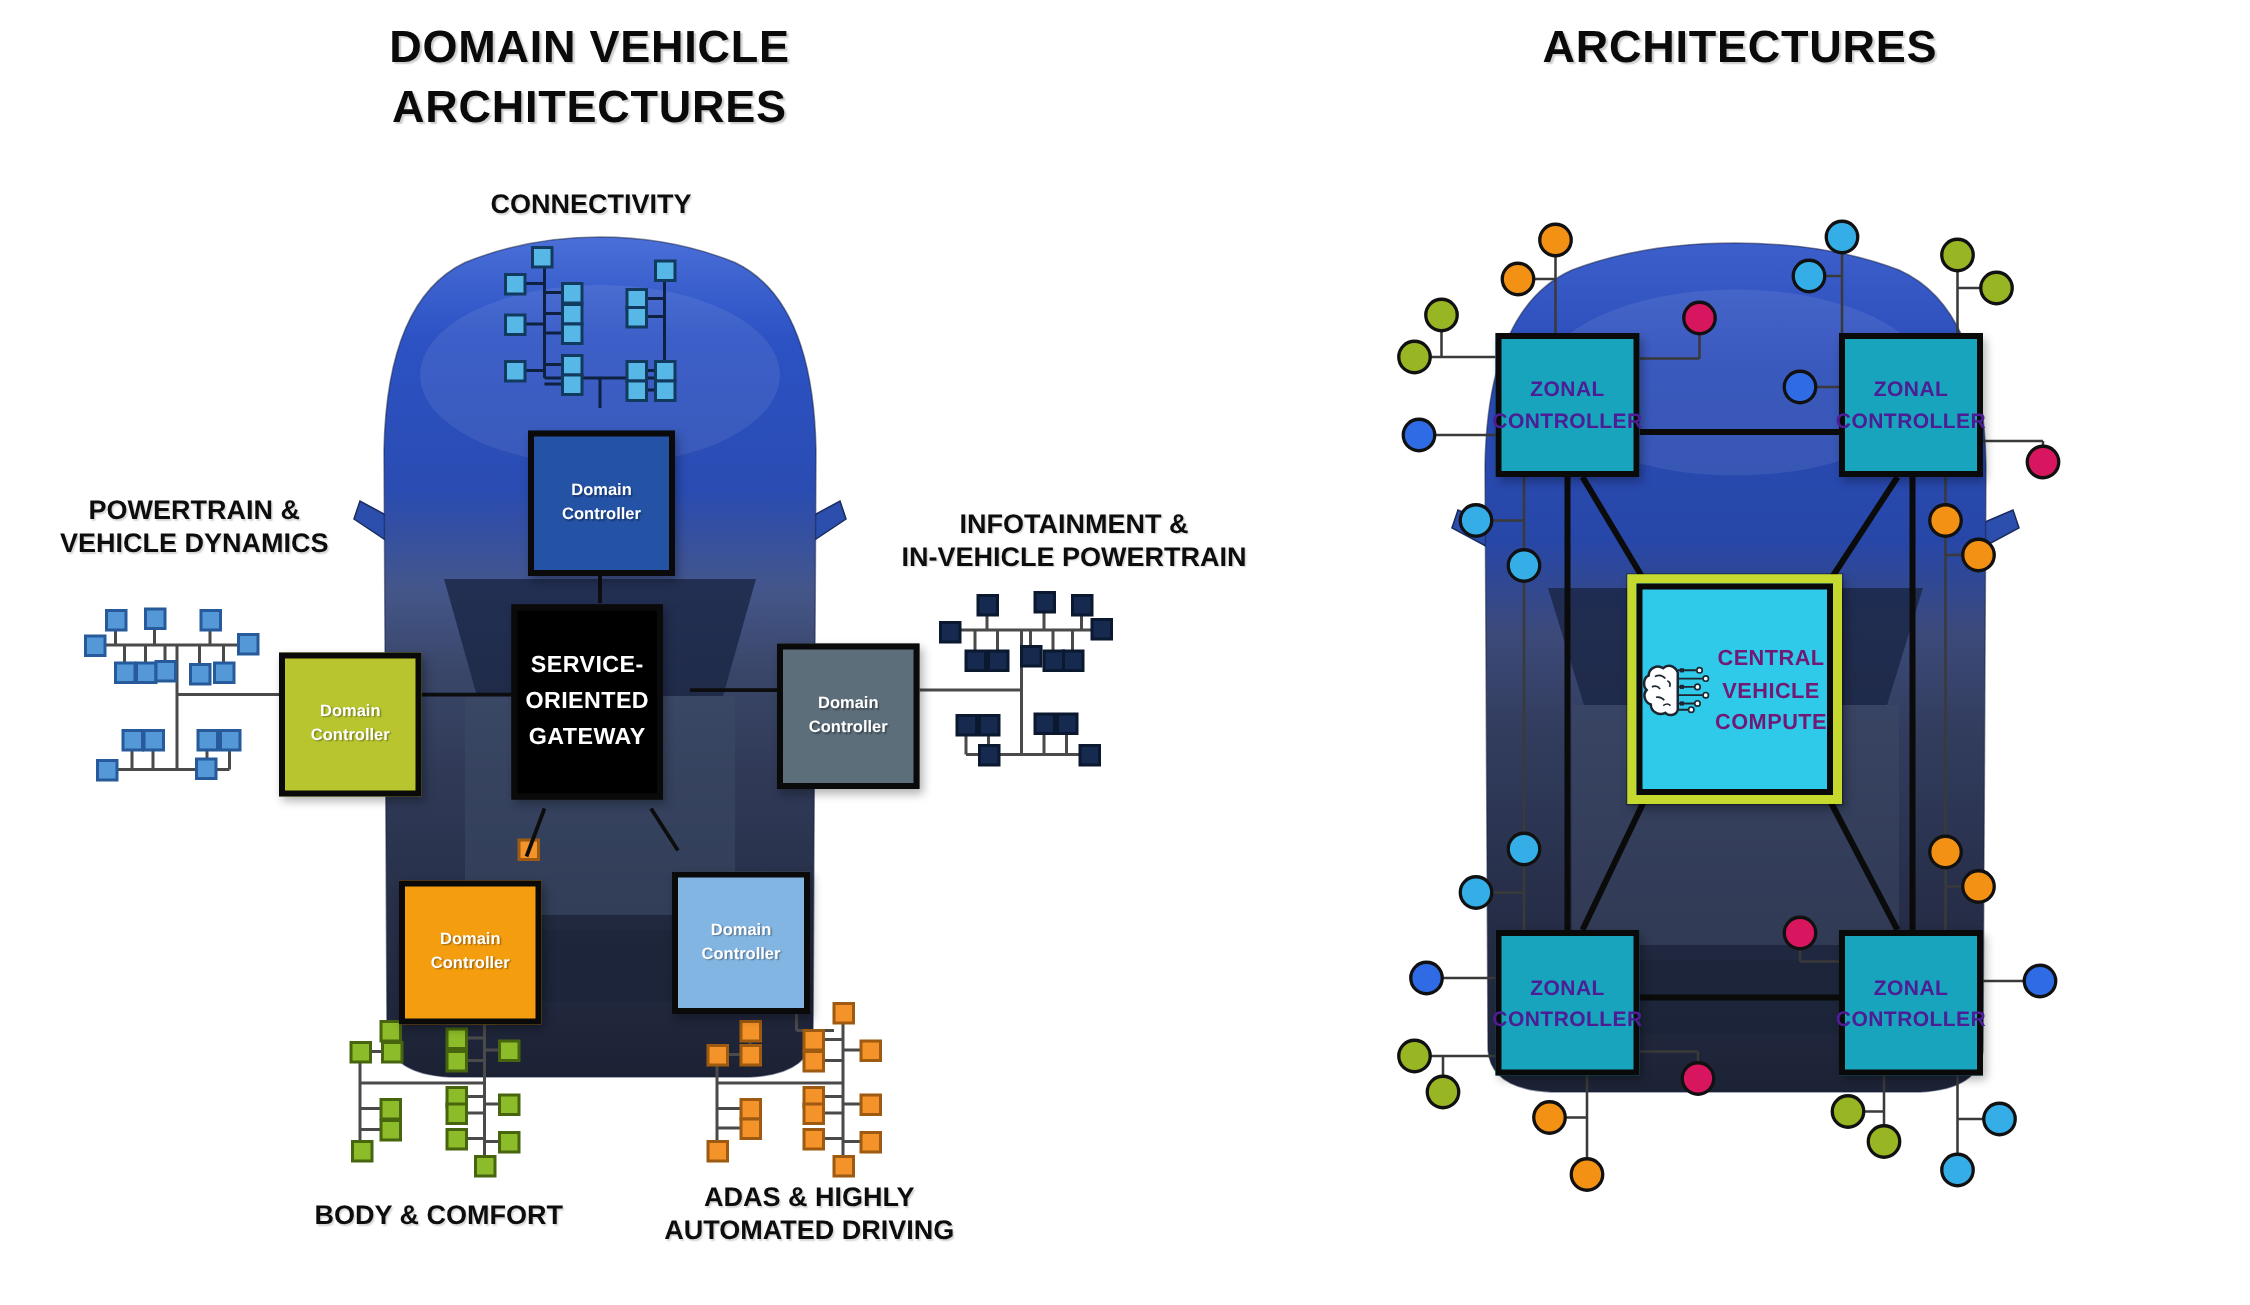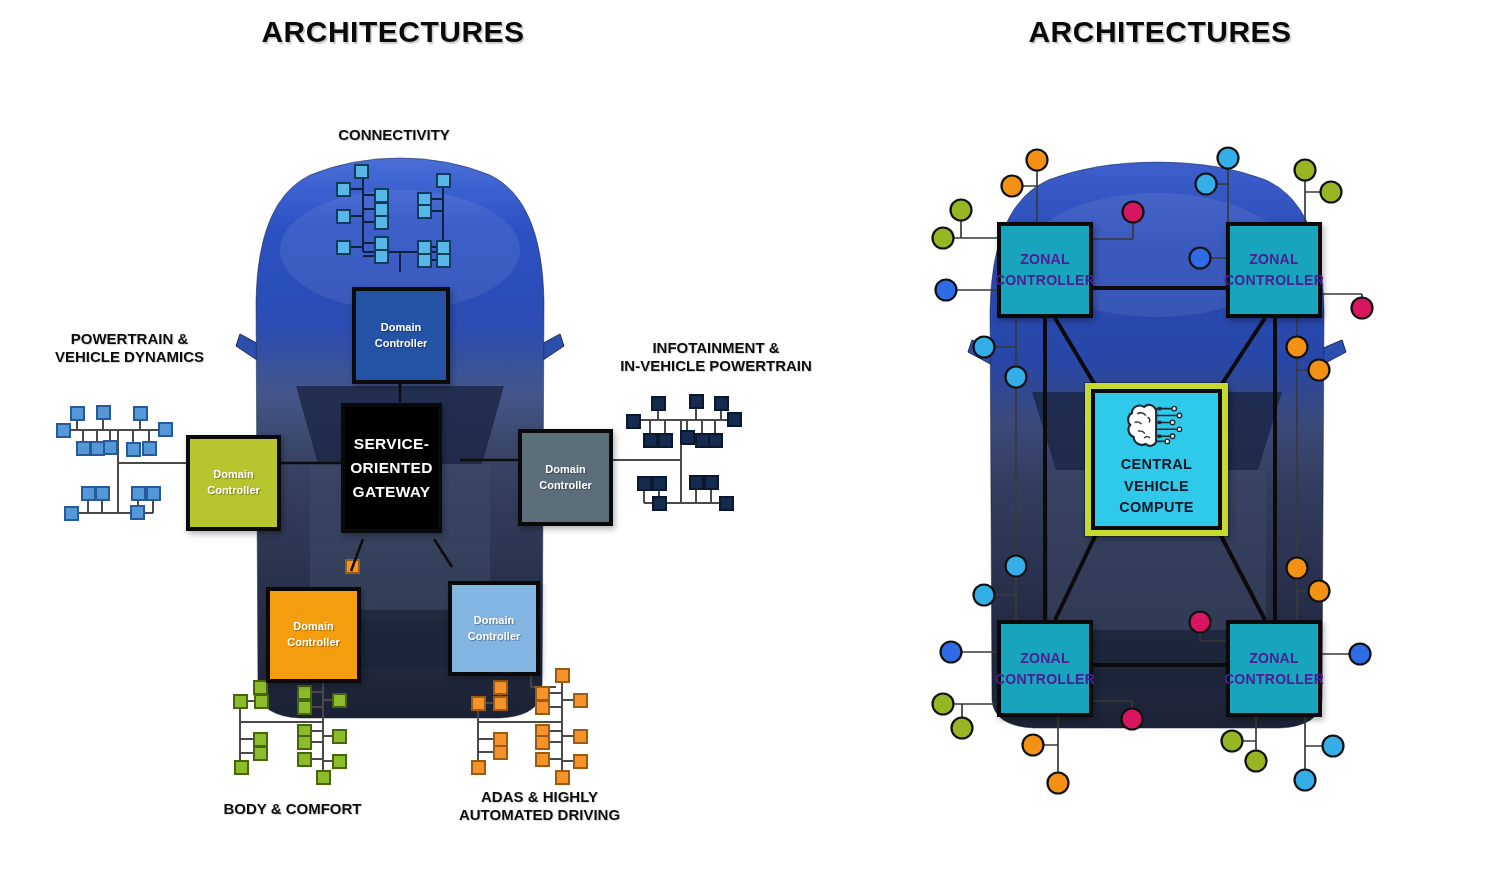--- a/index.html
+++ b/index.html
@@ -19,36 +19,36 @@
   .sq-info{fill:var(--net_info_fill);stroke:#0a1830;}
   .sq-body{fill:var(--net_body_fill);stroke:#46650e;}
   .sq-adas{fill:var(--net_adas_fill);stroke:#9e5a10;}
   .dot{stroke:#111;stroke-width:2.2;}
   .dot-o{fill:var(--dot_orange);} .dot-g{fill:var(--dot_green);} .dot-b{fill:var(--dot_blue);}
   .dot-c{fill:var(--dot_cyan);} .dot-r{fill:var(--dot_crimson);}
 
   
   .title{position:absolute;text-align:center;font-weight:bold;font-size:30px;line-height:1.32;
          color:#0a0a0a;letter-spacing:.5px;text-shadow:1.5px 1.5px 1px rgba(110,110,110,.35);}
-  .lbl{position:absolute;text-align:center;font-weight:bold;font-size:15px;line-height:1.22;
+  .lbl{position:absolute;text-align:center;font-weight:bold;font-size:18px;line-height:1.22;
        color:#0d0d0d;text-shadow:1px 1px 1px rgba(120,120,120,.3);}
 
   
   .box{position:absolute;box-sizing:border-box;display:flex;flex-direction:column;
        align-items:center;justify-content:center;text-align:center;
        border:4px solid #0a0a0a;box-shadow:2px 3px 6px rgba(0,0,0,.3);}
   .dc{color:#ffffff;font-weight:bold;font-size:11px;line-height:1.45;
       text-shadow:1px 1px 1px rgba(0,0,0,.35);margin-top:15px;}
   .sog{color:#ffffff;font-weight:bold;font-size:15.5px;line-height:1.55;letter-spacing:.3px;}
   .zc{color:#4c1d95;font-weight:bold;font-size:14px;line-height:1.5;letter-spacing:.3px;}
   .cvc-outer{position:absolute;box-sizing:border-box;border:6px solid var(--cvc_lime);
              box-shadow:0 0 0 1px rgba(0,0,0,.25),2px 3px 7px rgba(0,0,0,.35);background:var(--cvc_lime);}
   .cvc-inner{box-sizing:border-box;width:100%;height:100%;border:4px solid #0a0a0a;
-             background:var(--cvc_cyan);display:flex;flex-direction:column;align-items:center;
-             justify-content:center;color:#0f172a;font-weight:bold;font-size:14.5px;
+             background:var(--cvc_cyan);display:flex;flex-direction:row;align-items:center;
+             justify-content:center;color:#701a75;font-weight:bold;font-size:14.5px;
              line-height:1.5;letter-spacing:.3px;text-align:center;}
 </style>
 </head>
 <body>
 
 <div id="stage">
 
 <svg id="diagram-svg" width="1500" height="870" viewBox="0 0 1500 870">
   <defs>
     <linearGradient id="carL" x1="0" y1="0" x2="0" y2="1">
@@ -284,20 +284,21 @@
       <circle class="dot dot-b" cx="1360" cy="654" r="10.5"></circle>
       <circle class="dot dot-g" cx="1232" cy="741" r="10.5"></circle>
       <circle class="dot dot-g" cx="1256" cy="761" r="10.5"></circle>
       <circle class="dot dot-c" cx="1333" cy="746" r="10.5"></circle>
       <circle class="dot dot-c" cx="1305" cy="780" r="10.5"></circle>
     </g>
   </g>
 </svg>
 
 <div class="title" style="left:143px;top:12px;width:500px;">
+  <div>DOMAIN VEHICLE</div>
   <div>ARCHITECTURES</div>
 </div>
 <div class="title" style="left:910px;top:12px;width:500px;">
   <div>ARCHITECTURES</div>
 </div>
 
 <div class="lbl" style="left:244px;top:126px;width:300px;">CONNECTIVITY</div>
 <div class="lbl" style="left:0px;top:330px;width:235px;padding-left:12px;">
   <div>POWERTRAIN &amp;</div>
   <div>VEHICLE DYNAMICS</div>

